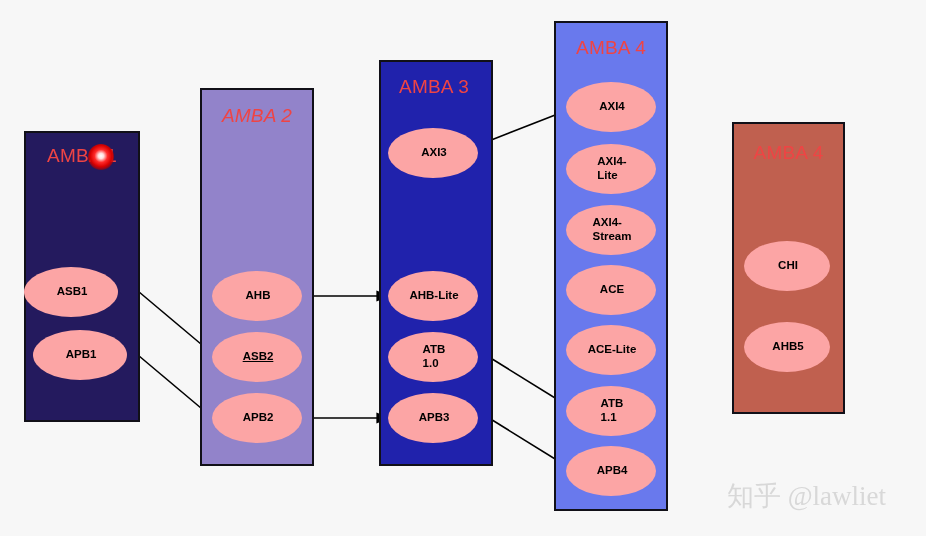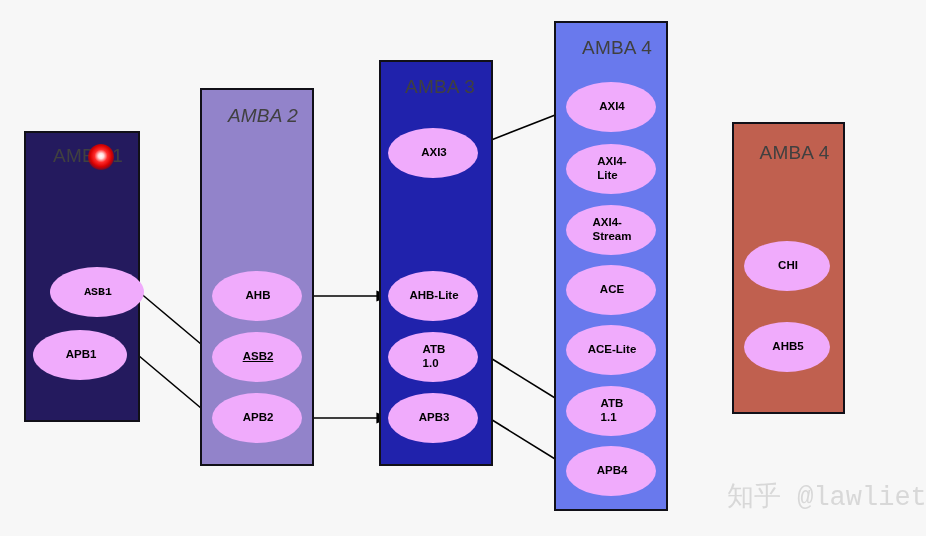--- a/index.html
+++ b/index.html
@@ -23,31 +23,30 @@
   .group-box {
     position: absolute;
     border: 2px solid #111018;
     box-sizing: border-box;
   }
   .group-title {
     position: absolute;
     left: 0;
     width: 100%;
     text-align: center;
-    color: #404040;
+    color: #ef4444;
     font-size: 19px;
     font-family: "Liberation Sans", sans-serif;
     letter-spacing: 0.2px;
     white-space: nowrap;
     user-select: none;
-    margin-left: 6px;
   }
   .node {
     position: absolute;
-    background: #f0abfc;
+    background: #fca5a5;
     border-radius: 50%;
     display: flex;
     align-items: center;
     justify-content: center;
     color: #000000;
     font-size: 11.5px;
     font-weight: bold;
     line-height: 1.18;
     text-align: left;
     font-family: "Liberation Sans", sans-serif;
@@ -74,21 +73,21 @@
     background: radial-gradient(circle at 50% 46%,
                 #ffffff 0%, #ffdede 14%, #ff2a2a 34%,
                 #d60000 56%, rgba(150,0,0,0.45) 76%,
                 rgba(90,0,0,0.0) 100%);
     pointer-events: none;
   }
   #watermark {
     position: absolute;
     color: #d8d8d8;
     font-size: 27px;
-    font-family: Liberation Mono, monospace;
+    font-family: Liberation Serif, serif;
     white-space: nowrap;
     user-select: none;
   }
 </style>
 </head>
 <body>
 
 <div id="canvas">
 
   <svg id="edges" viewBox="0 0 926 536" xmlns="http://www.w3.org/2000/svg">
@@ -104,21 +103,21 @@
         <line x1="302" y1="418" x2="390" y2="418" stroke="#000000" stroke-width="1.6" marker-end="url(#arrowhead)"></line>
         <line x1="476" y1="146" x2="568" y2="110" stroke="#000000" stroke-width="1.6" marker-end="url(#arrowhead)"></line>
         <line x1="476" y1="349" x2="568" y2="406" stroke="#000000" stroke-width="1.6" marker-end="url(#arrowhead)"></line>
         <line x1="476" y1="410" x2="568" y2="467" stroke="#000000" stroke-width="1.6" marker-end="url(#arrowhead)"></line>
       </g>
   </svg>
 
   <div id="groups-layer">
       <div class="group-box" style="left: 24px; top: 131px; width: 116px; height: 291px; background: rgb(36, 26, 94);"></div>
       <div class="group-title" style="left: 24px; top: 145px; width: 116px;">AMBA 1</div>
-      <div class="node" style="left: 50px; top: 267px; width: 94px; height: 50px; font-family: Liberation Mono, monospace;">
+      <div class="node" style="left: 24px; top: 267px; width: 94px; height: 50px;">
         <span class="node-label">ASB1</span>
       </div>
       <div class="node" style="left: 33px; top: 330px; width: 94px; height: 50px;">
         <span class="node-label">APB1</span>
       </div>
       <div class="group-box" style="left: 200px; top: 88px; width: 114px; height: 378px; background: rgb(146, 131, 202);"></div>
       <div class="group-title" style="left: 200px; top: 105px; width: 114px; font-style: italic;">AMBA 2</div>
       <div class="node" style="left: 212px; top: 271px; width: 90px; height: 50px;">
         <span class="node-label">AHB</span>
       </div>

